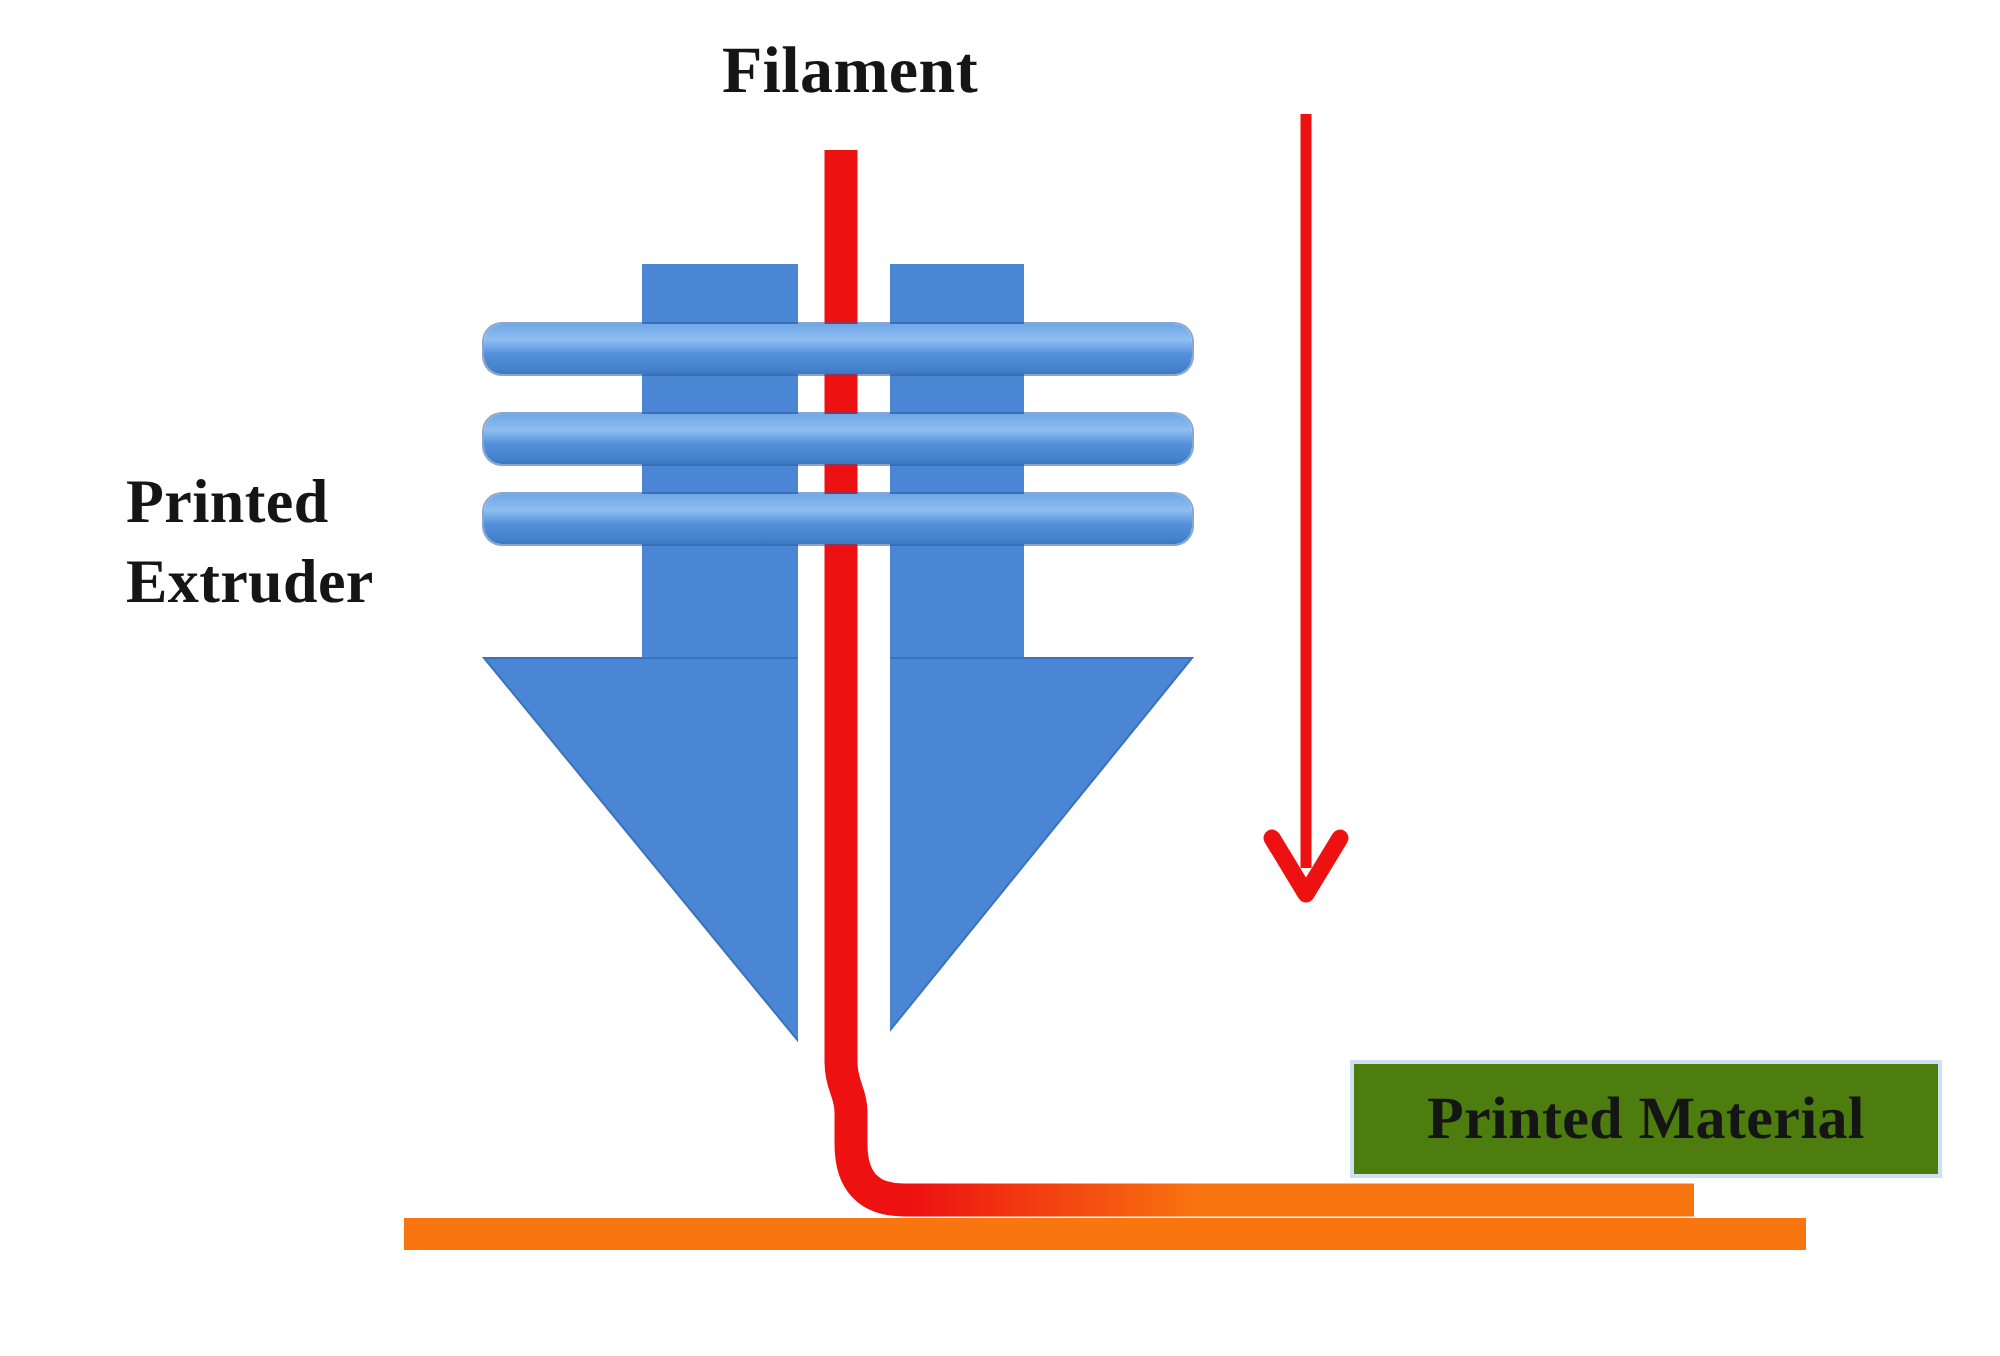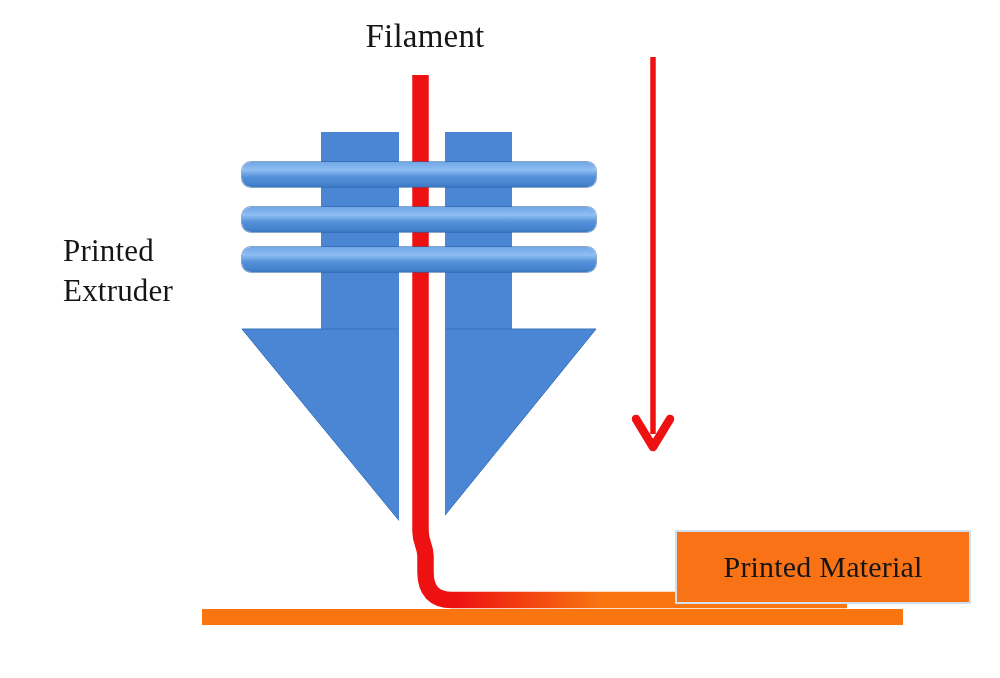--- a/index.html
+++ b/index.html
@@ -52,43 +52,43 @@
     left: 202px;
     top: 609px;
     width: 701px;
     height: 16px;
     background: #f87510;
   }
 
   
   .label {
     color: #151515;
-    font-weight: 400;
+    font-weight: 700;
     letter-spacing: 0.2px;
   }
   .label-filament {
     left: 330px;
     top: 18px;
     width: 190px;
     text-align: center;
     font-size: 33px;
   }
   .label-heated-extruder {
     left: 63px;
     top: 231px;
     width: 160px;
     font-size: 31px;
     line-height: 40px;
   }
   .label-box {
     left: 675px;
     top: 530px;
     width: 296px;
-    height: 74px;
-    background: #f97316;
+    height: 59px;
+    background: #4d7c0f;
     border: 2px solid #cfe0f2;
     box-sizing: border-box;
     display: flex;
     align-items: center;
     justify-content: center;
     font-size: 30px;
   }
 </style>
 </head>
 <body>

